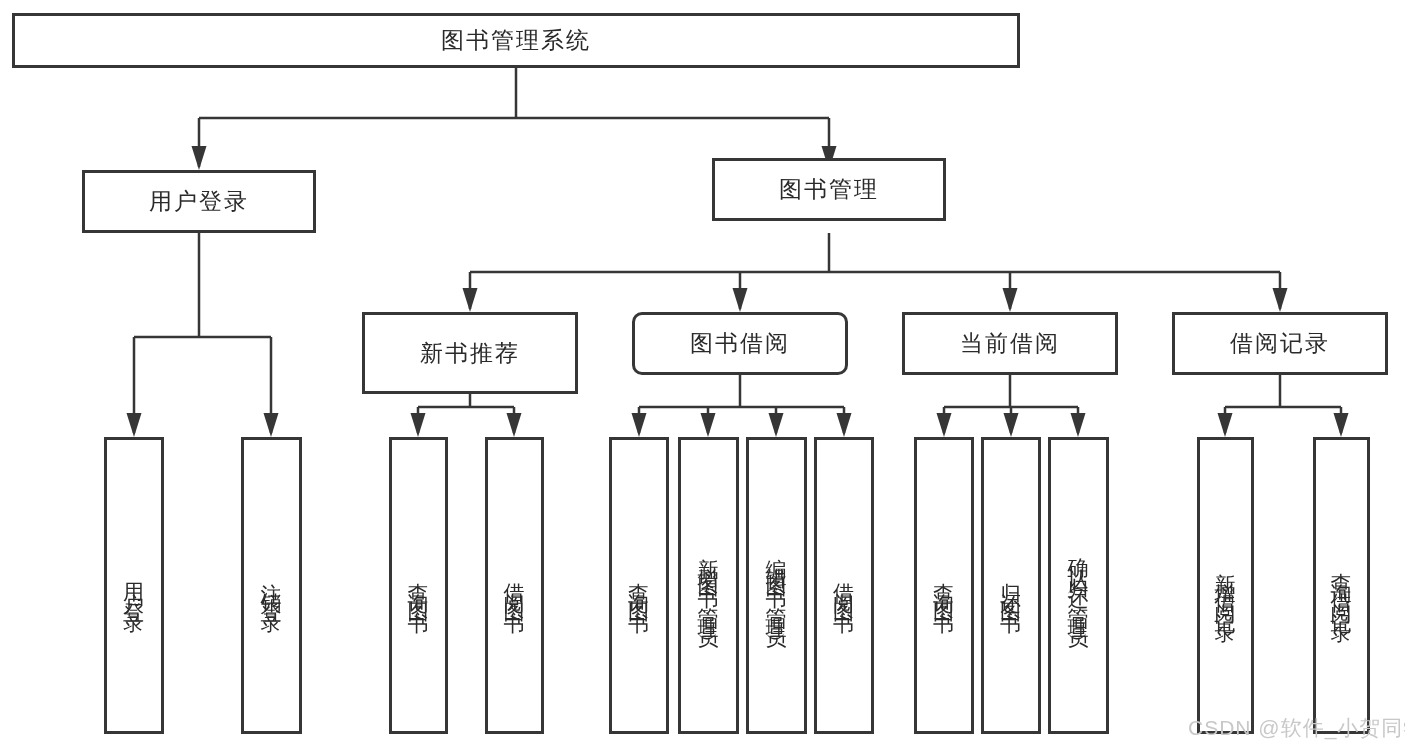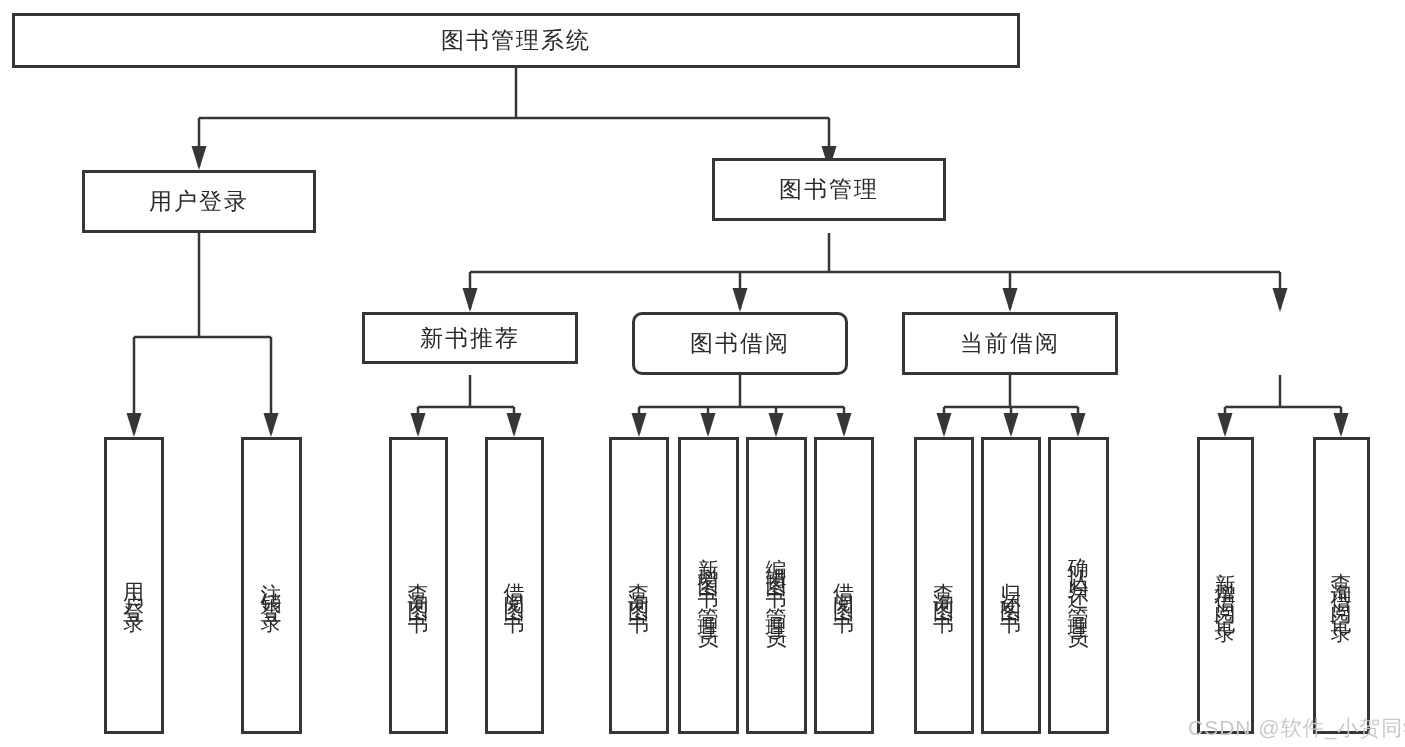--- a/index.html
+++ b/index.html
@@ -98,28 +98,31 @@
     <span>图书管理系统</span>
   </div>
 
   <div class="node h" style="left:82px; top:170px; width:234px; height:63px;">
     <span>用户登录</span>
   </div>
   <div class="node h" style="left:712px; top:158px; width:234px; height:63px;">
     <span>图书管理</span>
   </div>
 
-  <div class="node h" style="left:362px; top:312px; width:216px; height:52px;">
+  <div class="node h" style="left:362px; top:312px; width:216px; height:82px;">
     <span>新书推荐</span>
   </div>
   <div class="node h" style="left:632px; top:312px; width:216px; height:63px;border-radius:10px;">
     <span>图书借阅</span>
   </div>
   <div class="node h" style="left:902px; top:312px; width:216px; height:63px;">
     <span>当前借阅</span>
+  </div>
+  <div class="node h" style="left:1172px; top:312px; width:216px; height:63px;">
+    <span>借阅记录</span>
   </div>
 
   <div class="node v" style="left:104px; top:437px; width:60px; height:297px;">
     <span>用户登录</span>
   </div>
   <div class="node v" style="left:241px; top:437px; width:61px; height:297px;">
     <span>注销登录</span>
   </div>
 
   <div class="node v" style="left:389px; top:437px; width:59px; height:297px;">

